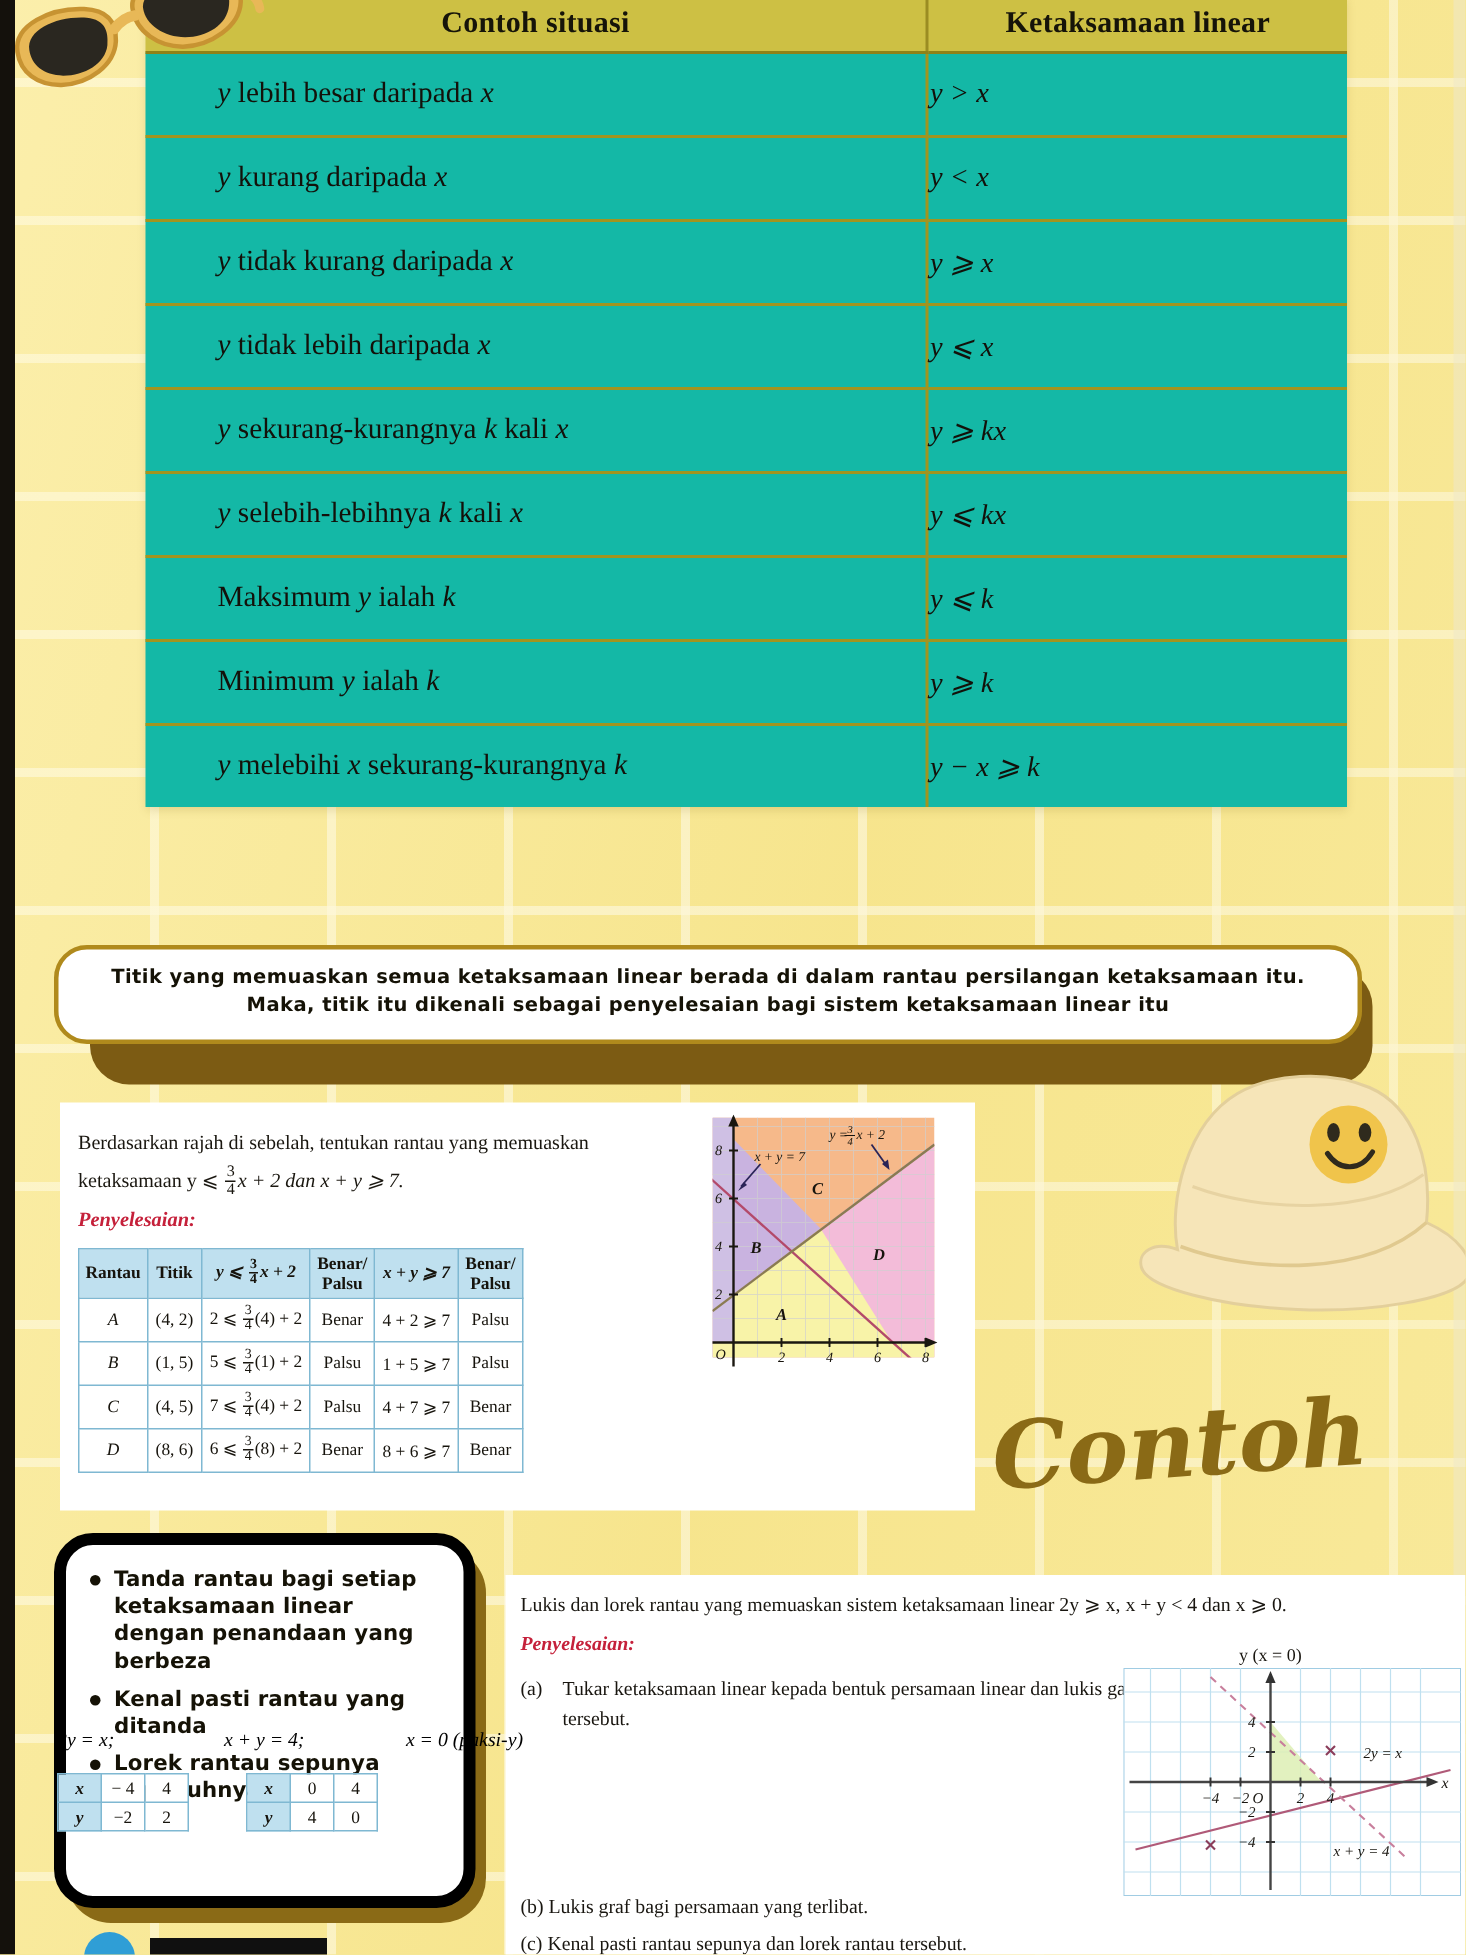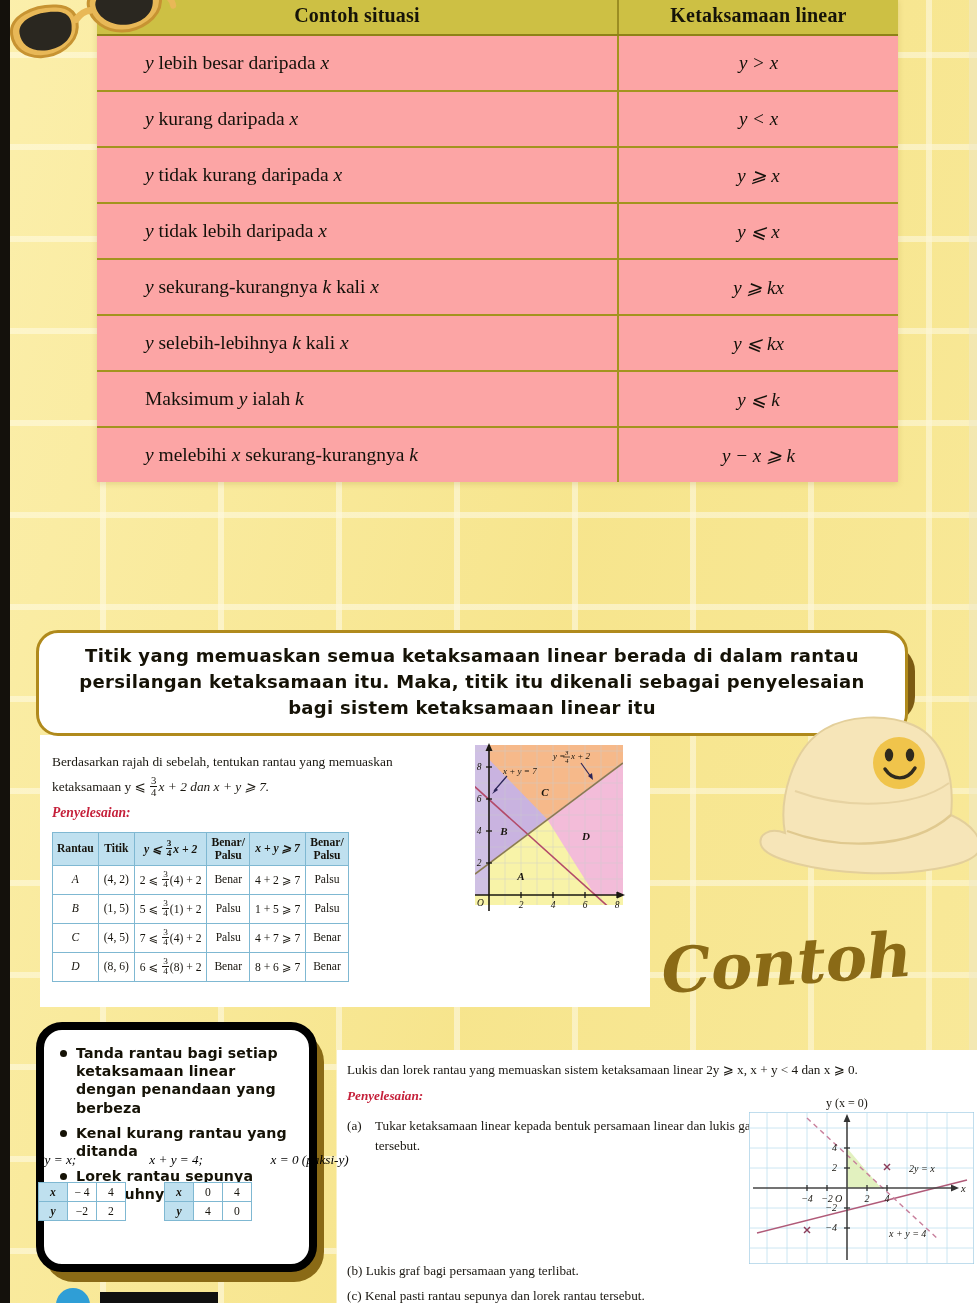--- a/index.html
+++ b/index.html
@@ -32,43 +32,43 @@
     box-shadow:0 2px 6px rgba(120,100,20,.18);
   }
   #ref-table th{
     background:#cdc044;color:#161409;
     font-size:20px;font-weight:bold;letter-spacing:.2px;
     padding:6px 0 7px;text-align:center;
     border-bottom:2px solid #8e8218;
   }
   #ref-table th.col-a{width:520px;border-right:2px solid #9b8d22;}
   #ref-table td{
-    background:#fca5a5;
+    background:#14b8a6;
     border-bottom:2px solid #a2941f;
     height:52px;font-size:19.5px;color:#13110a;
   }
   #ref-table td.situ{padding-left:48px;border-right:2px solid #a2941f;}
-  #ref-table td.ineq{text-align:center;font-size:19px;}
+  #ref-table td.ineq{font-size:19px;}
   #ref-table tr:last-child td{border-bottom:none;}
   .it{font-style:italic;}
 
   
   #note-shadow{
     position:absolute;left:60px;top:645px;width:855px;height:78px;
     background:#7c5b13;border-radius:26px;z-index:12;
   }
   #note-box{
     position:absolute;left:36px;top:630px;width:872px;
     background:#ffffff;border:3px solid #b08a1c;border-radius:22px;
     padding:10px 18px 12px;z-index:13;
     box-sizing:border-box;
   }
   #note-text{
     font-family:"DejaVu Sans", sans-serif;
-    font-weight:bold;font-size:18px;line-height:1.45;
+    font-weight:bold;font-size:13px;line-height:1.45;
     text-align:center;color:#151206;letter-spacing:.3px;
   }
 
   
   #ex-panel{
     position:absolute;left:40px;top:735px;width:610px;height:272px;
     background:#ffffff;z-index:11;
   }
   #ex-q{position:absolute;left:12px;top:14px;width:400px;font-size:13.4px;line-height:1.9;color:#1a1710;}
   #ex-pen{position:absolute;left:12px;top:70px;font-size:13.6px;font-style:italic;font-weight:bold;color:#c5203a;}
@@ -183,20 +183,24 @@
       </tr>
       <tr>
         <td class="situ"><span class="it">y</span> selebih-lebihnya <span class="it">k</span> kali <span class="it">x</span></td>
         <td class="ineq it">y ⩽ kx</td>
       </tr>
       <tr>
         <td class="situ">Maksimum <span class="it">y</span> ialah <span class="it">k</span></td>
         <td class="ineq it">y ⩽ k</td>
       </tr>
       <tr>
+        <td class="situ">Minimum <span class="it">y</span> ialah <span class="it">k</span></td>
+        <td class="ineq it">y ⩾ k</td>
+      </tr>
+      <tr>
         <td class="situ"><span class="it">y</span> melebihi <span class="it">x</span> sekurang-kurangnya <span class="it">k</span></td>
         <td class="ineq it">y − x ⩾ k</td>
       </tr>
     </tbody>
 </table>
 
 <div id="note-shadow"></div>
 <div id="note-box">
   <div id="note-text">Titik yang memuaskan semua ketaksamaan linear berada di dalam rantau persilangan ketaksamaan itu. Maka, titik itu dikenali sebagai penyelesaian bagi sistem ketaksamaan linear itu</div>
 </div>
@@ -379,21 +383,21 @@
   <path d="M150 64 C158 76 172 76 180 63" fill="none" stroke="#2f2a1d" stroke-width="3.4" stroke-linecap="round"></path>
 </svg>
 <svg id="contoh-word" viewBox="0 0 300 90">
   <text id="contoh-txt" x="6" y="68" font-family="DejaVu Serif, serif" font-size="62" font-style="italic" font-weight="bold" fill="#8a6a16" transform="rotate(-4 150 45)">Contoh</text>
 </svg>
 
 <div id="tips-shadow"></div>
 <div id="tips-box">
   <ul id="tips-list">
       <li>Tanda rantau bagi setiap ketaksamaan linear dengan penandaan yang berbeza</li>
-      <li>Kenal kurang rantau yang ditanda</li>
+      <li>Kenal pasti rantau yang ditanda</li>
       <li>Lorek rantau sepunya sepenuhnya</li>
     </ul>
 </div>
 
 <div id="bot-panel">
   <div class="q">Lukis dan lorek rantau yang memuaskan sistem ketaksamaan linear 2y ⩾ x, x + y &lt; 4 dan x ⩾ 0.</div>
   <div class="pen">Penyelesaian:</div>
   <div class="step" id="step-a">
     <span class="lbl">(a)</span>
     <span class="txt">Tukar ketaksamaan linear kepada bentuk persamaan linear dan lukis garis lurus yang mewakili ketaksamaan tersebut.</span>

